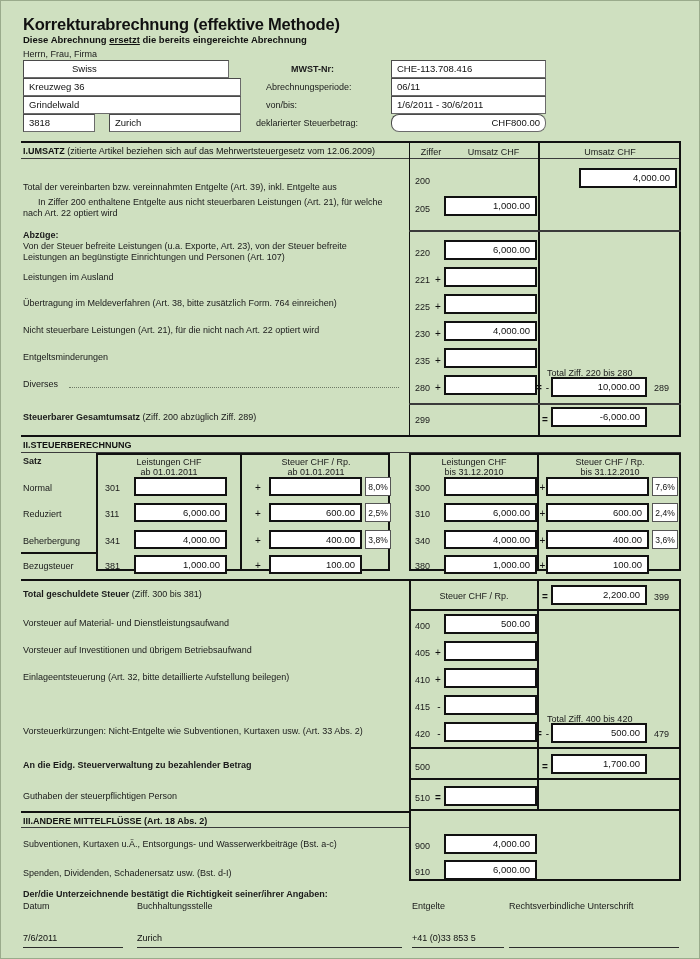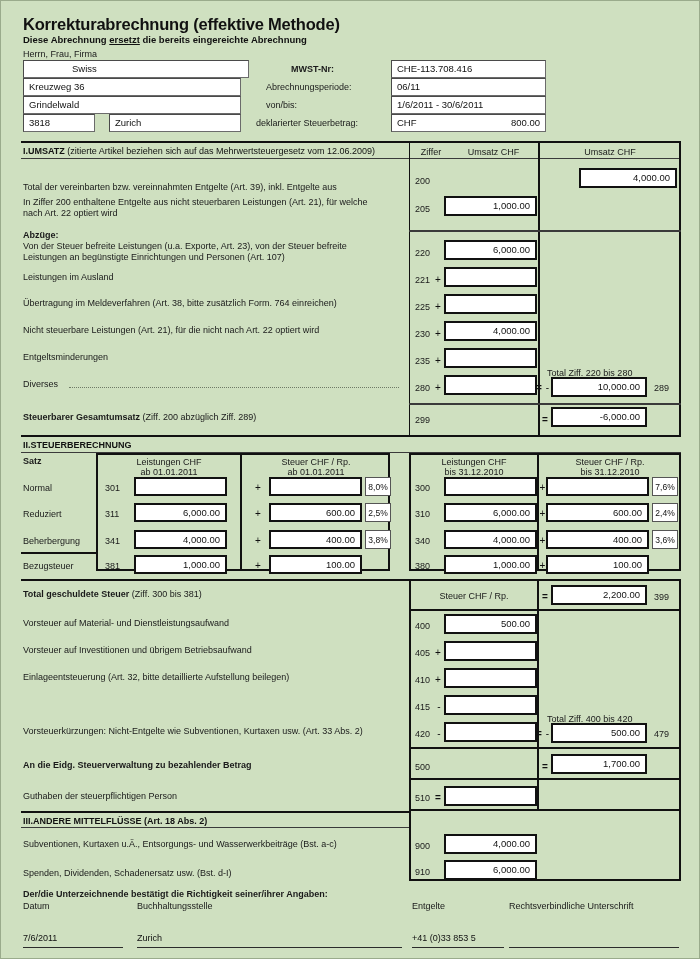--- a/index.html
+++ b/index.html
@@ -33,21 +33,21 @@
     font-size: 9.5px;
     line-height: 1;
     display: flex;
     align-items: center;
     justify-content: flex-end;
     padding: 0 5px;
     color: #111;
     font-family: "Liberation Sans", sans-serif;
   }
   .box.left { justify-content: flex-start; }
-  .box.split { justify-content: space-between; }
+  .box.split { justify-content: flex-end; border-radius: 8px; }
   .lbl { font-size: 9px; line-height: 11px; color: #1a1a1a; }
   .lbl.b { font-weight: bold; }
   .ctr { text-align: center; }
   .rgt { text-align: left; }
   .sign { font-size: 9px; color: #111; }
 
   
   #title { font-size: 16.5px; font-weight: bold; letter-spacing: -0.2px; }
   #subtitle { font-size: 9.5px; font-weight: bold; }
   #subtitle u { text-decoration: underline; }
@@ -85,21 +85,21 @@
 <div id="page">
 
   <div class="abs" style="left:22px; top:33px;" id="subtitle">
     <span>Diese Abrechnung </span><u>ersetzt</u><span> die bereits eingereichte Abrechnung</span>
   </div>
 
   <div class="abs" style="left:22px; top:14px;" id="title">Korrekturabrechnung (effektive Methode)</div>
 
   <div class="abs lbl" style="left:22px; top:48px;">Herrn, Frau, Firma</div>
 
-  <div class="abs box left" style="left:22px; top:59px; width:226px; height:18px;padding-left:48px;">Swiss</div>
+  <div class="abs box left" style="left:22px; top:59px; width:206px; height:18px;padding-left:48px;">Swiss</div>
   <div class="abs box left" style="left:22px; top:77px; width:218px; height:18px;">Kreuzweg 36</div>
   <div class="abs box left" style="left:22px; top:95px; width:218px; height:18px;">Grindelwald</div>
   <div class="abs box left" style="left:22px; top:113px; width:72px; height:18px;">3818</div>
   <div class="abs box left" style="left:108px; top:113px; width:132px; height:18px;">Zurich</div>
 
   <div class="abs lbl b rgt" style="left:290px; top:63px; width:95px;">MWST-Nr:</div>
   <div class="abs box left" style="left:390px; top:59px; width:155px; height:18px;">CHE-113.708.416</div>
 
   <div class="abs lbl rgt" style="left:265px; top:81px; width:120px;">Abrechnungsperiode:</div>
   <div class="abs box left" style="left:390px; top:77px; width:155px; height:18px;">06/11</div>
@@ -125,21 +125,21 @@
   <div class="abs framebox-thin" style="left:538px; top:141px; width:142px; height:88px; border-top:none; border-bottom:none; border-right:2px solid #111;"></div>
 
   <div class="abs lbl ctr" style="left:410px; top:146px; width:40px;">Ziffer</div>
   <div class="abs lbl ctr" style="left:450px; top:146px; width:85px;">Umsatz CHF</div>
   <div class="abs lbl ctr" style="left:540px; top:146px; width:138px;">Umsatz CHF</div>
 
   <div class="abs lbl" style="left:22px; top:181px; width:380px;">Total der vereinbarten bzw. vereinnahmten Entgelte (Art. 39), inkl. Entgelte aus</div>
   <div class="abs lbl" style="left:414px; top:175px;">200</div>
   <div class="abs box framebox" style="left:578px; top:167px; width:98px; height:20px; border-width:2px;">4,000.00</div>
 
-  <div class="abs lbl" style="left:22px; top:196px; width:425px;">In Ziffer 200 enthaltene Entgelte aus nicht steuerbaren Leistungen (Art. 21), für welche</div>
+  <div class="abs lbl" style="left:37px; top:196px; width:425px;">In Ziffer 200 enthaltene Entgelte aus nicht steuerbaren Leistungen (Art. 21), für welche</div>
   <div class="abs lbl" style="left:22px; top:207px; width:385px;">nach Art. 22 optiert wird</div>
   <div class="abs lbl" style="left:414px; top:203px;">205</div>
   <div class="abs box framebox" style="left:443px; top:195px; width:93px; height:20px; border-width:2px;">1,000.00</div>
 
   <div class="abs thinrule" style="left:408px; top:229px; width:272px; height:2px;"></div>
 
   <div class="abs lbl b" style="left:22px; top:229px;">Abzüge:</div>
 
   <div class="abs framebox-thin" style="left:408px; top:231px; width:130px; height:171px; border-top:none; border-bottom:none;"></div>
   <div class="abs framebox-thin" style="left:538px; top:231px; width:142px; height:171px; border-top:none; border-bottom:none; border-right:2px solid #111;"></div>

